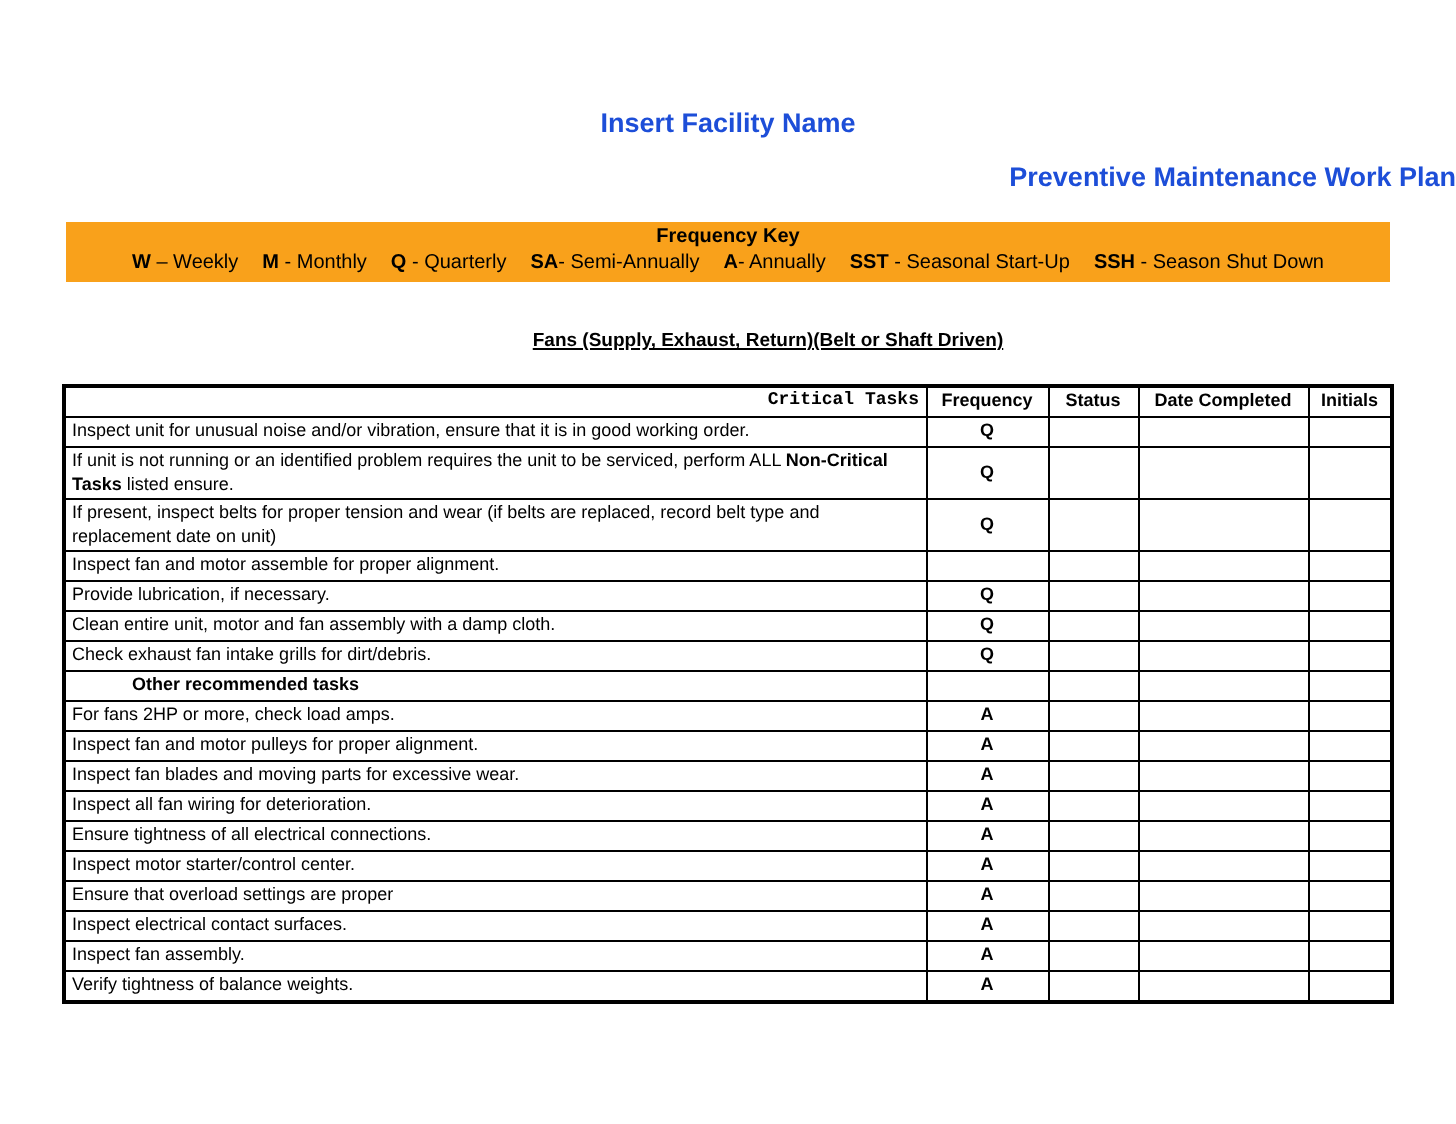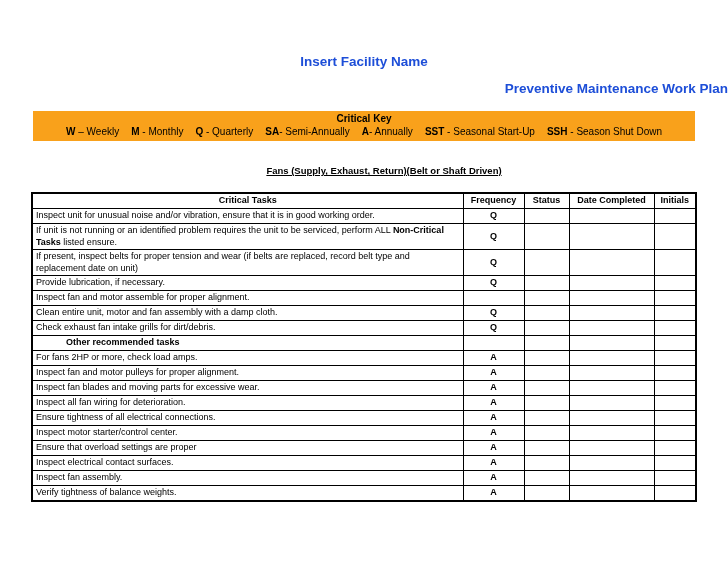--- a/index.html
+++ b/index.html
@@ -67,41 +67,41 @@
     padding: 1px 3px;
     line-height: 11.5px;
     vertical-align: middle;
     overflow: hidden;
   }
   .pm-table th {
     font-weight: bold;
     text-align: center;
     height: 12px;
   }
-  .pm-table th.col-task { text-align: center; }
+  .pm-table th.col-task { text-align: right; font-family: Liberation Mono, monospace; }
   .pm-table td { height: 12px; }
   .col-task  { width: 431px; text-align: left; }
   .col-freq  { width: 61px;  text-align: center; font-weight: bold; }
   .col-stat  { width: 45px; }
   .col-date  { width: 85px; }
   .col-init  { width: 42px; }
   td.section { font-weight: bold; padding-left: 33px; }
   td b { font-weight: bold; }
 </style>
 </head>
 <body>
 
 <div class="page">
 
   <div class="title-red title-facility">Insert Facility Name</div>
 
   <div class="title-red title-plan">Preventive Maintenance Work Plan</div>
 
   <div class="freq-banner">
-    <div class="freq-title">Critical Key</div>
+    <div class="freq-title">Frequency Key</div>
     <div class="freq-items"><span class="key-item"><b>W</b><span> – Weekly</span></span><span class="key-item"><b>M</b><span> - Monthly</span></span><span class="key-item"><b>Q</b><span> - Quarterly</span></span><span class="key-item"><b>SA</b><span>- Semi-Annually</span></span><span class="key-item"><b>A</b><span>- Annually</span></span><span class="key-item"><b>SST</b><span> - Seasonal Start-Up</span></span><span class="key-item"><b>SSH</b><span> - Season Shut Down</span></span></div>
   </div>
 
   <div class="section-heading">Fans (Supply, Exhaust, Return)(Belt or Shaft Driven)</div>
 
   <table class="pm-table">
     <colgroup>
       <col style="width:431px">
         <col style="width:61px">
         <col style="width:45px">
@@ -133,34 +133,34 @@
           <td class="col-init"></td>
         </tr>
         <tr>
           <td class="col-task"><span>If present, inspect belts for proper tension and wear (if belts are replaced, record belt type and replacement date on unit)</span><b></b><span></span></td>
           <td class="col-freq">Q</td>
           <td class="col-stat"></td>
           <td class="col-date"></td>
           <td class="col-init"></td>
         </tr>
         <tr>
-          <td class="col-task"><span>Provide lubrication, if necessary.</span><b></b><span></span></td>
-          <td class="col-freq">Q</td>
-          <td class="col-stat"></td>
-          <td class="col-date"></td>
-          <td class="col-init"></td>
-        </tr>
-        <tr>
           <td class="col-task"><span>Inspect fan and motor assemble for proper alignment.</span><b></b><span></span></td>
           <td class="col-freq"></td>
           <td class="col-stat"></td>
           <td class="col-date"></td>
           <td class="col-init"></td>
         </tr>
         <tr>
+          <td class="col-task"><span>Provide lubrication, if necessary.</span><b></b><span></span></td>
+          <td class="col-freq">Q</td>
+          <td class="col-stat"></td>
+          <td class="col-date"></td>
+          <td class="col-init"></td>
+        </tr>
+        <tr>
           <td class="col-task"><span>Clean entire unit, motor and fan assembly with a damp cloth.</span><b></b><span></span></td>
           <td class="col-freq">Q</td>
           <td class="col-stat"></td>
           <td class="col-date"></td>
           <td class="col-init"></td>
         </tr>
         <tr>
           <td class="col-task"><span>Check exhaust fan intake grills for dirt/debris.</span><b></b><span></span></td>
           <td class="col-freq">Q</td>
           <td class="col-stat"></td>

